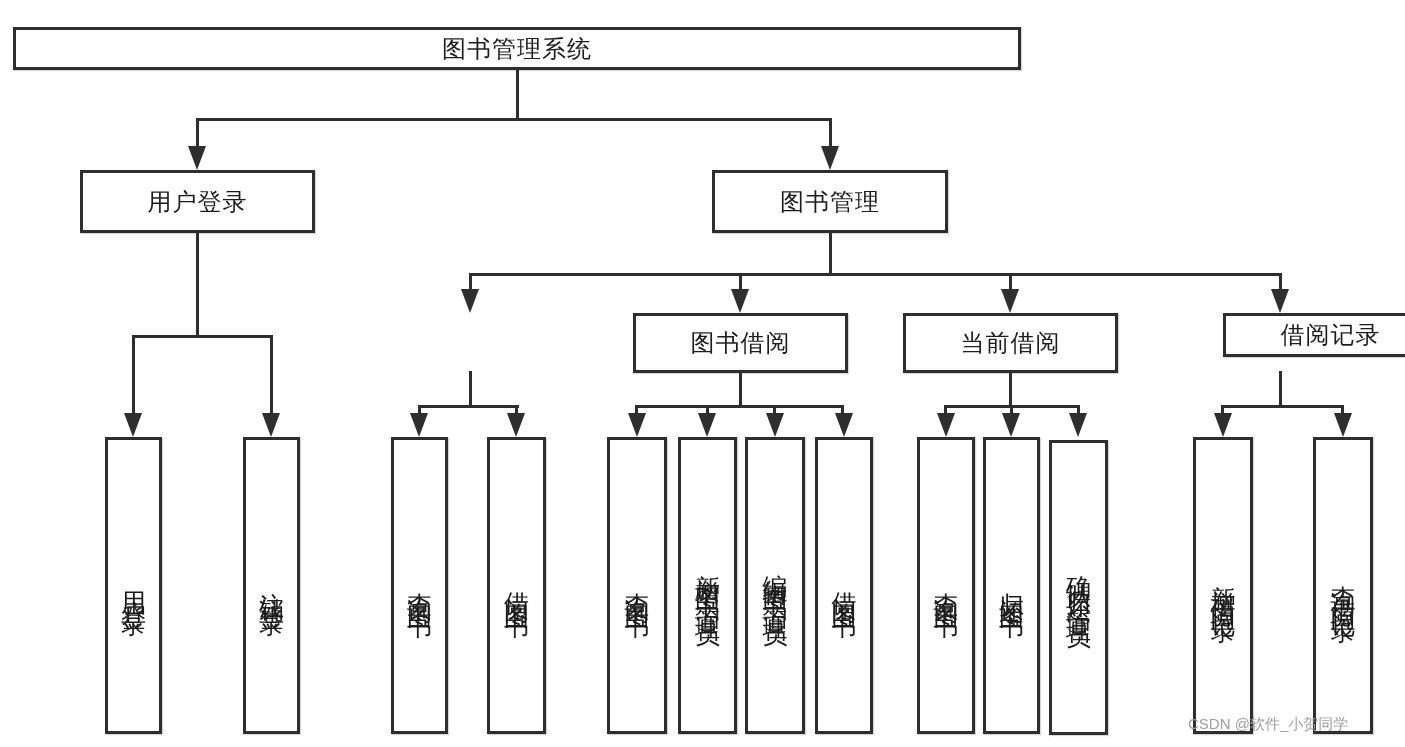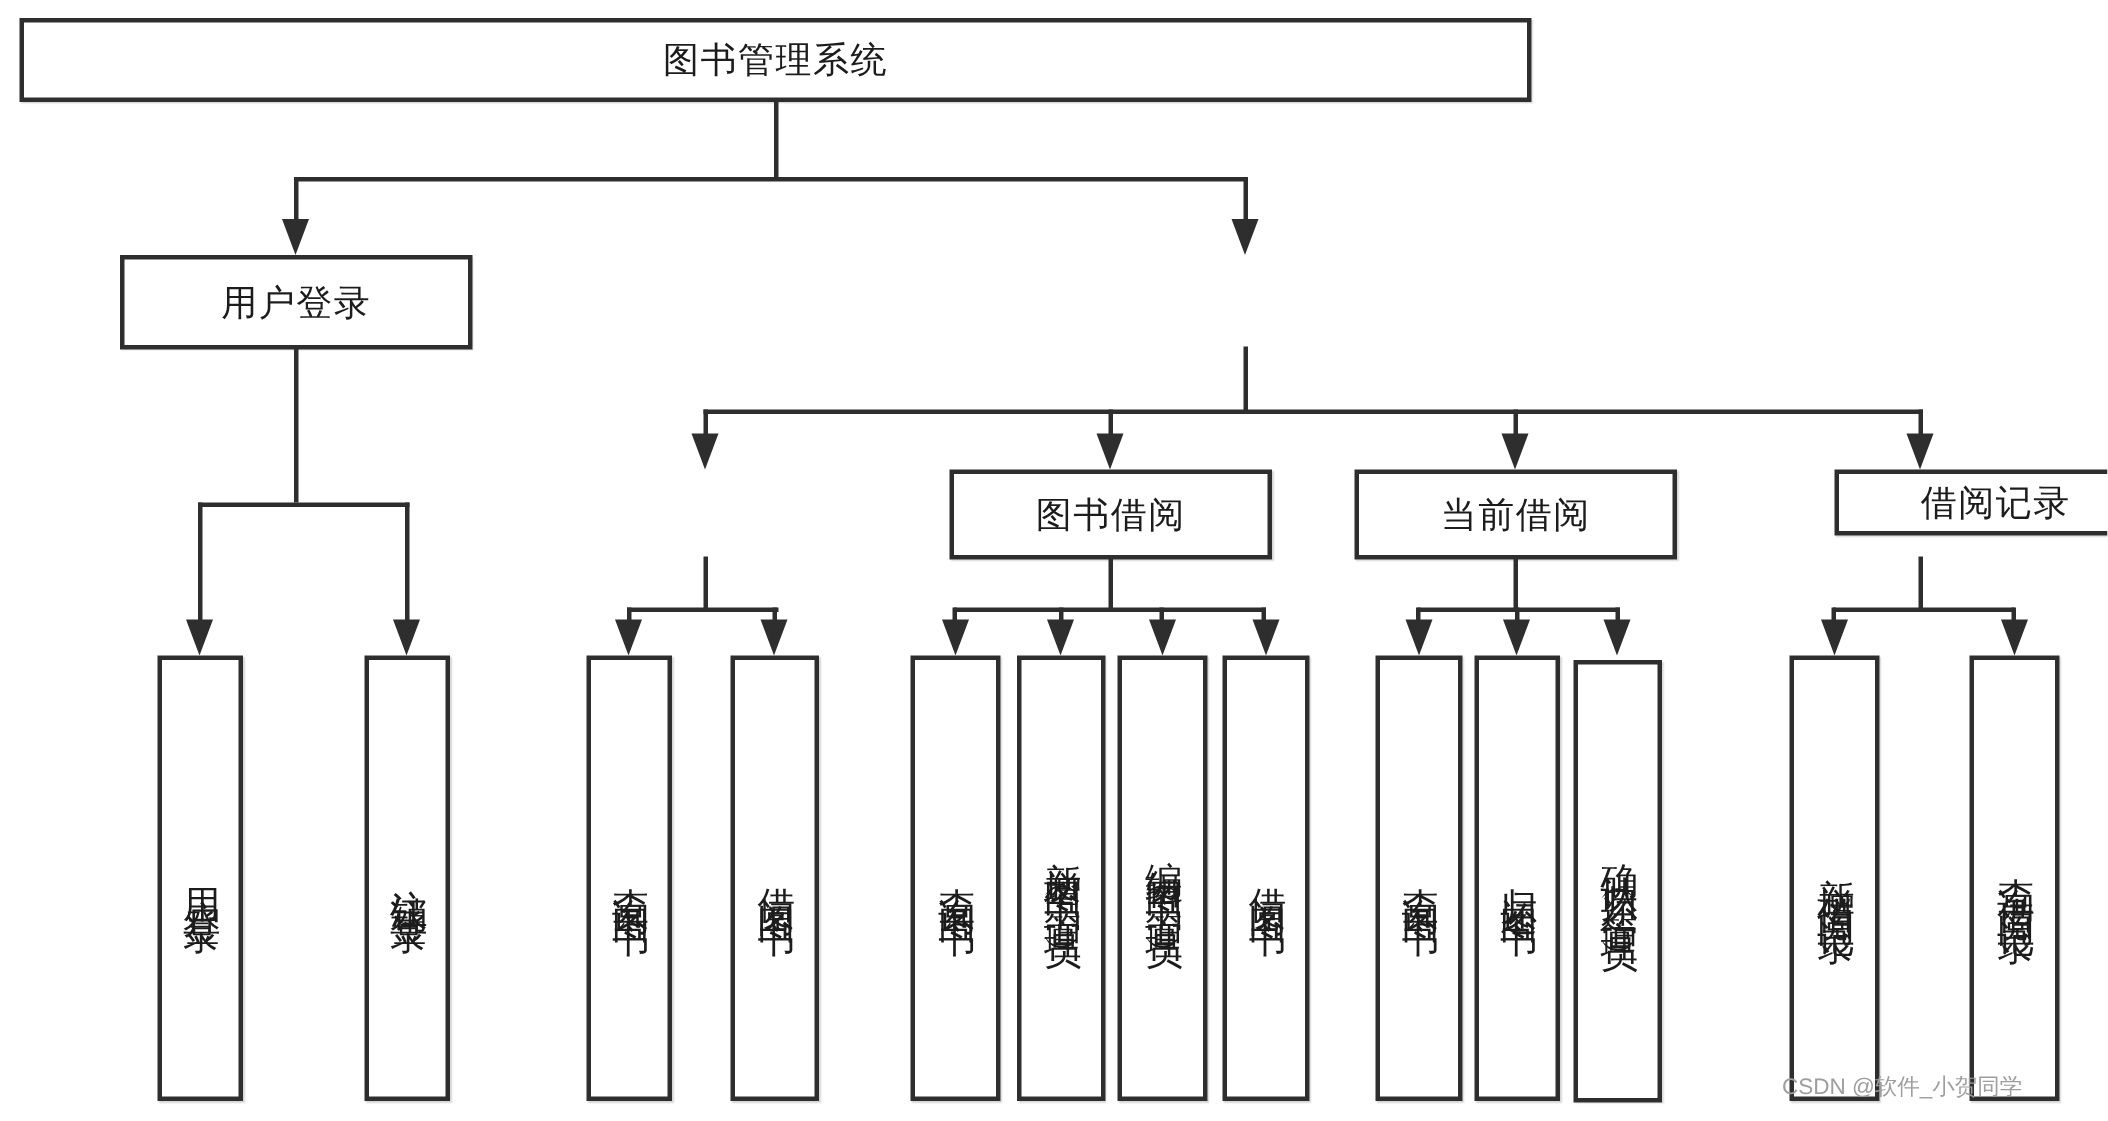--- a/index.html
+++ b/index.html
@@ -49,30 +49,31 @@
     color:var(--wm);
     white-space:nowrap;
     z-index:5;
   }
 </style>
 </head>
 <body>
 
 <div class="stage">
 
-  <div class="box hbox" style="left:13px;top:12px;width:1008px;height:56px">图书管理系统</div>
+  <div class="box hbox" style="left:13px;top:27px;width:1008px;height:43px">图书管理系统</div>
 
   <div class="vline" style="left:516px;top:68px;height:52px"></div>
   <div class="hline" style="left:196px;top:118px;width:636px"></div>
   <div class="vline" style="left:196px;top:118px;height:30px"></div>
   <div class="arrow" style="left:188px;top:146px"></div>
   <div class="vline" style="left:829px;top:118px;height:30px"></div>
   <div class="arrow" style="left:821px;top:146px"></div>
 
   <div class="box hbox" style="left:80px;top:170px;width:235px;height:63px">用户登录</div>
+  <div class="box hbox" style="left:712px;top:170px;width:236px;height:63px">图书管理</div>
 
   <div class="vline" style="left:196px;top:231px;height:104px"></div>
   <div class="hline" style="left:132px;top:335px;width:141px"></div>
   <div class="vline" style="left:132px;top:335px;height:80px"></div>
   <div class="arrow" style="left:124px;top:413px"></div>
   <div class="vline" style="left:270px;top:335px;height:80px"></div>
   <div class="arrow" style="left:262px;top:413px"></div>
 
   <div class="vline" style="left:829px;top:231px;height:44px"></div>
   <div class="hline" style="left:469px;top:273px;width:813px"></div>

